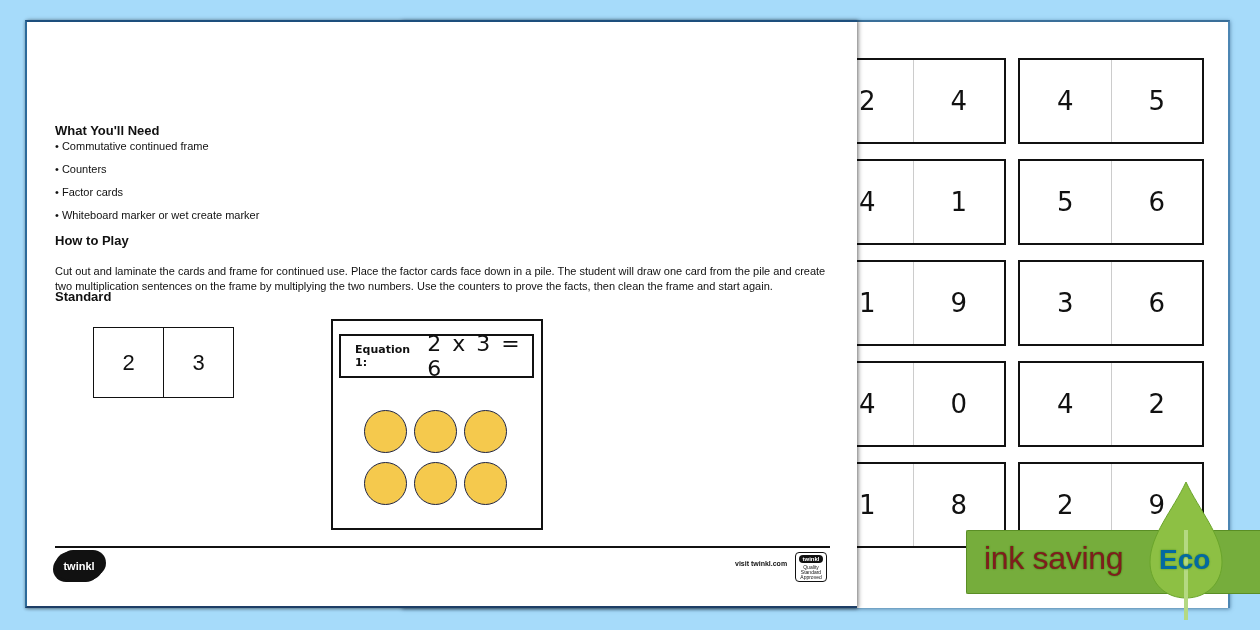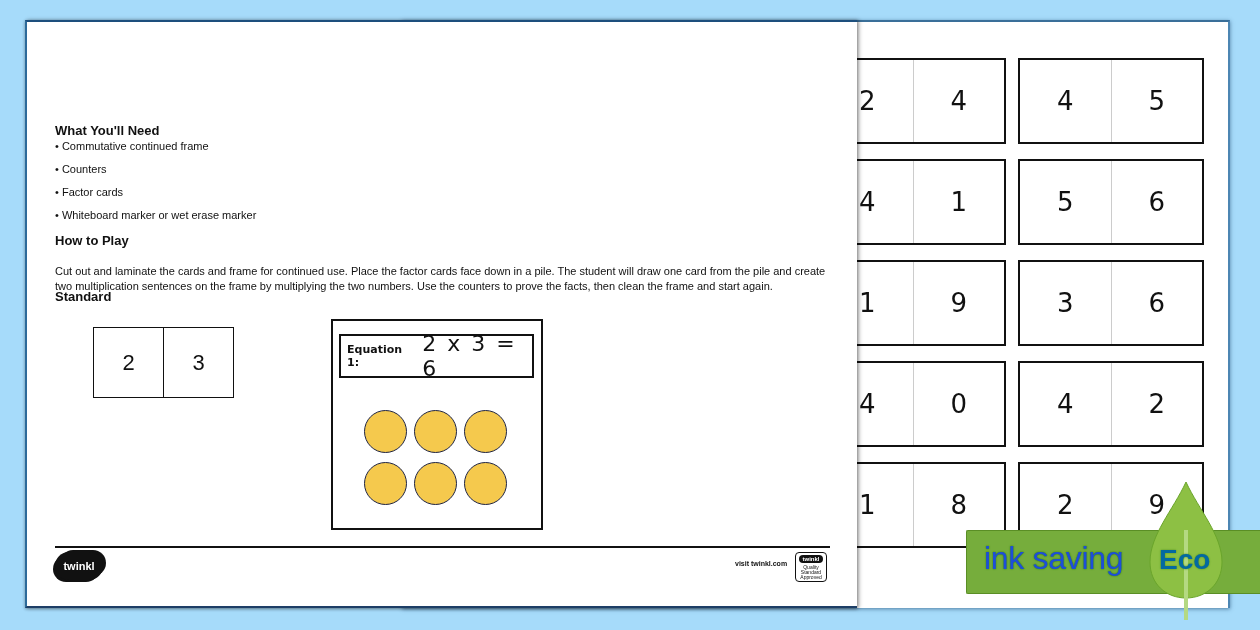--- a/index.html
+++ b/index.html
@@ -86,21 +86,21 @@
     .frame {
       position: absolute; top: 297px;
       width: 212px; height: 211px;
       border: 2px solid #111;
     }
     .eq-box {
       position: absolute; left: 6px; top: 13px;
       width: 195px; height: 44px;
       border: 2px solid #111;
       display: flex; align-items: center;
-      padding-left: 6px;
+      padding-left: 14px;
     }
     .eq-label { font-size: 11px; font-weight: bold; color: #111; margin-right: 10px; font-family: "DejaVu Sans", sans-serif; }
     .eq-expr { font-size: 22px; color: #111; font-family: "DejaVu Sans", sans-serif; letter-spacing: 2px; }
     .counter {
       position: absolute; width: 43px; height: 43px;
       border-radius: 50%;
       background: #f5c94d;
       border: 1.5px solid #1e2445;
     }
 
@@ -137,21 +137,21 @@
       position: absolute; left: 966px; top: 530px;
       width: 294px; height: 64px;
       background: #76ad3c;
       border: 1px solid #5a8e25;
       border-right: none;
       border-radius: 2px 0 0 2px;
       z-index: 5;
     }
     .eco-text {
       position: absolute; left: 984px; top: 540px;
-      font-size: 32px; color: #1d4ed8;
+      font-size: 32px; color: #7f1d1d;
       z-index: 7;
       letter-spacing: -0.3px;
       text-shadow: 0 0 2px #3f8a12, 0 0 1px #3f8a12;
       text-align: right;
     }
     .eco-drop {
       position: absolute; left: 1147px; top: 480px;
       width: 78px; height: 140px;
       z-index: 6;
     }
@@ -207,21 +207,21 @@
     <div class="half">9</div>
   </div>
 </div>
 
 <div class="page page-front">
 
   <div class="h-section" style="top:101px;">What You'll Need</div>
   <div class="bullet" style="top:118px;">• Commutative continued frame</div>
   <div class="bullet" style="top:141px;">• Counters</div>
   <div class="bullet" style="top:164px;">• Factor cards</div>
-  <div class="bullet" style="top:187px;">• Whiteboard marker or wet erase marker</div>
+  <div class="bullet" style="top:187px;">• Whiteboard marker or wet create marker</div>
 
   <div class="h-section" style="top:211px;">How to Play</div>
   <div class="para" style="top:242px;">Cut out and laminate the cards and frame for continued use. Place the factor cards face down in a pile. The student will draw one card from the pile and create two multiplication sentences on the frame by multiplying the two numbers. Use the counters to prove the facts, then clean the frame and start again.</div>
 
   <div class="h-section" style="top:267px;">Standard</div>
 
   <div class="example-card">
     <div class="half">2</div>
     <div class="half">3</div>
   </div>

